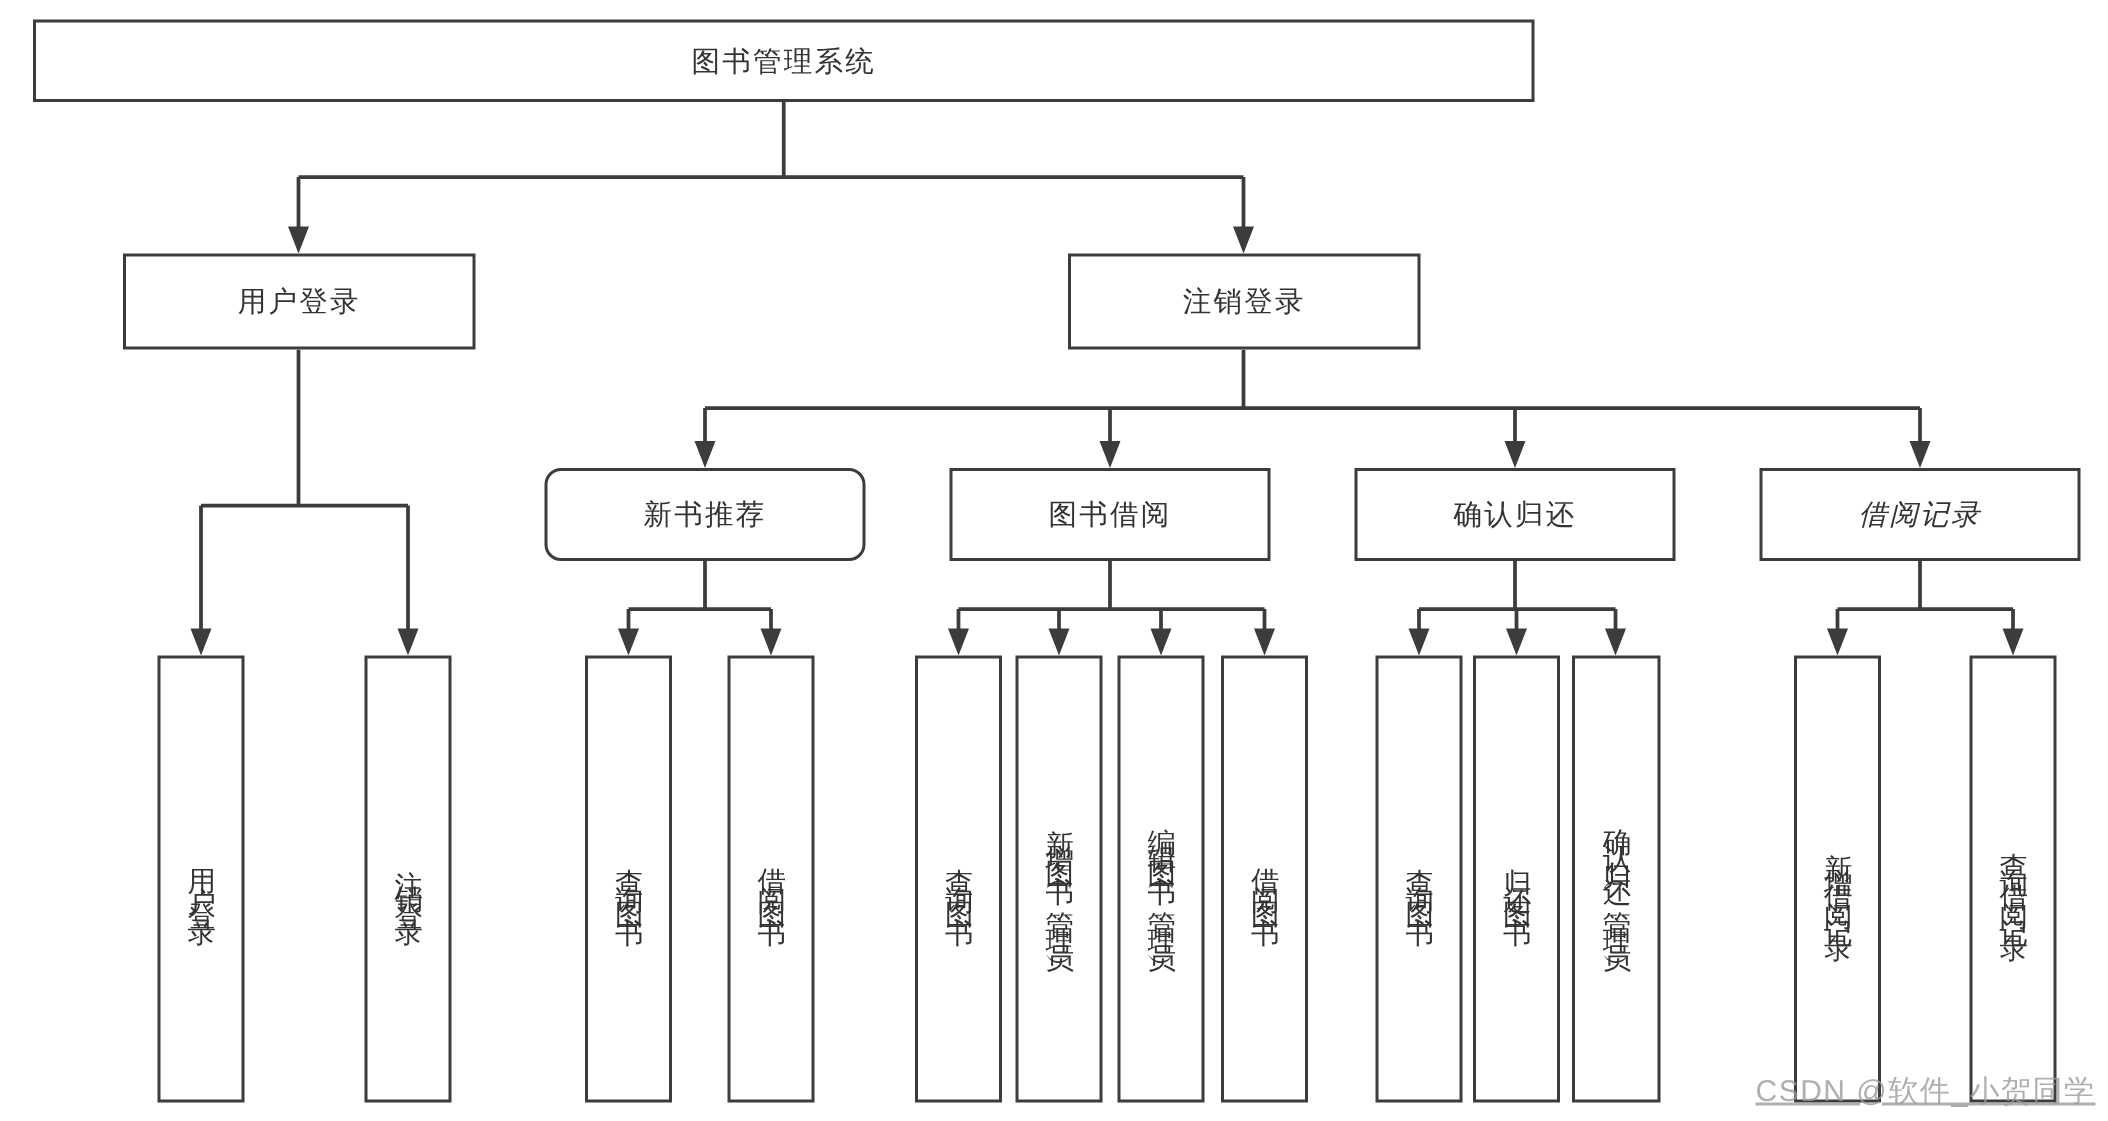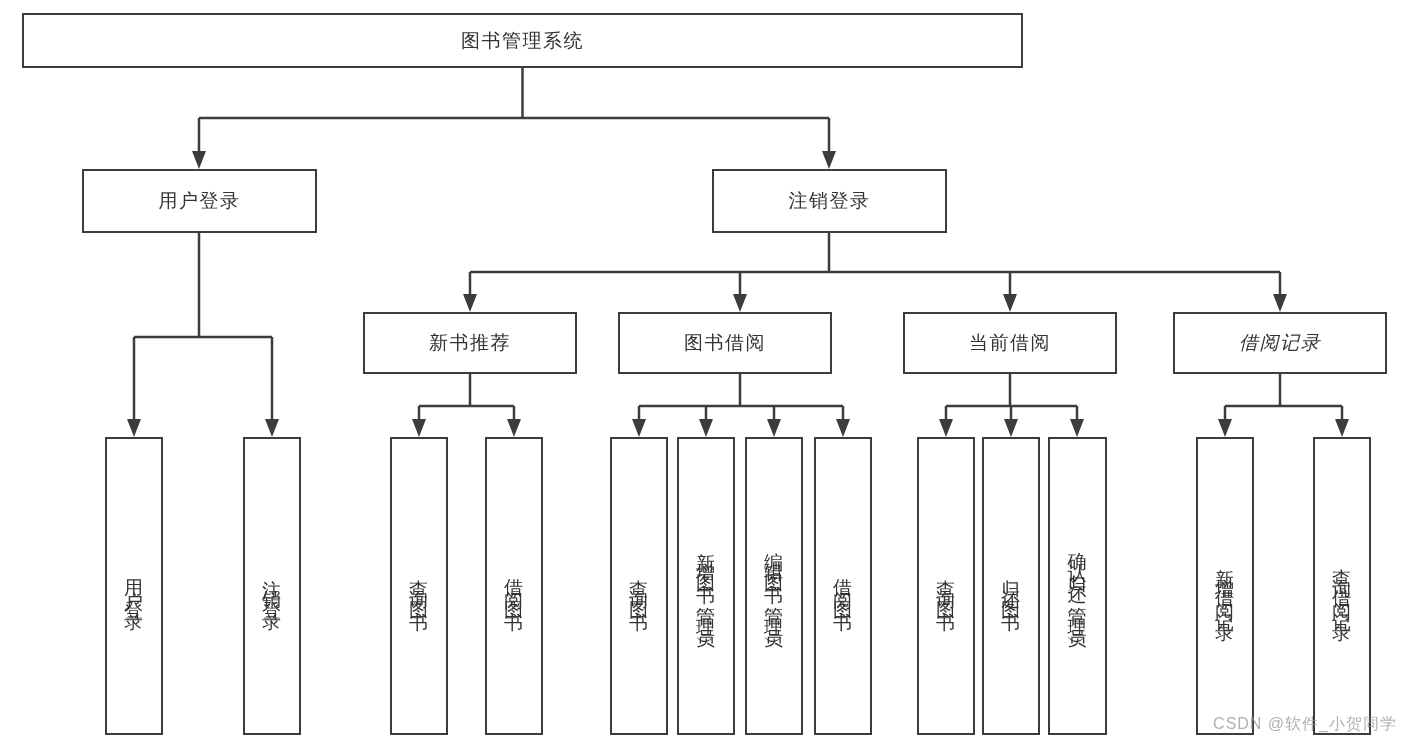--- a/index.html
+++ b/index.html
@@ -50,22 +50,22 @@
     color: #333333;
     line-height: 1;
     white-space: nowrap;
   }
   
   .root-box   { left: 22px;   top: 13px;  width: 1001px; height: 55px; }
   
   .b-login    { left: 82px;   top: 169px; width: 235px;  height: 64px; }
   .b-manage   { left: 712px;  top: 169px; width: 235px;  height: 64px; }
   
-  .c-recommend{ left: 363px;  top: 312px; width: 214px;  height: 62px; }
-  .c-borrow   { left: 618px;  top: 312px; width: 214px;  height: 62px; }
+  .c-recommend{ left: 363px;  top: 312px; width: 214px;  height: 62px; border-radius: 11px; }
+  .c-borrow   { left: 633px;  top: 312px; width: 214px;  height: 62px; }
   .c-current  { left: 903px;  top: 312px; width: 214px;  height: 62px; }
   .c-records  { left: 1173px; top: 312px; width: 214px;  height: 62px; font-style: italic; }
   
   .leaf { top: 437px; width: 58px; height: 298px; }
   .l1  { left: 105px;  }
   .l2  { left: 243px;  }
   .l3  { left: 390px;  }
   .l4  { left: 485px;  }
   .l5  { left: 610px;  }
   .l6  { left: 677px;  }
@@ -73,25 +73,26 @@
   .l8  { left: 814px;  }
   .l9  { left: 917px;  }
   .l10 { left: 982px;  }
   .l11 { left: 1048px; width: 59px; }
   .l12 { left: 1196px; }
   .l13 { left: 1313px; }
   .watermark {
     position: absolute;
     right: 8px;
     top: 714px;
-    font-size: 16px;
+    font-size: 20px;
     letter-spacing: 1px;
     color: rgba(155, 155, 155, 0.8);
     z-index: 10;
     white-space: nowrap;
+    text-decoration: underline;
   }
 </style>
 </head>
 <body>
 
 <div id="canvas">
 
   <svg class="connector-svg" width="1405" height="747" viewBox="0 0 1405 747">
     <path fill="none" stroke="#3c3c3c" stroke-width="2.5" d="M522.5 68 V118 M199 118 H829 M199 118 V152 M829 118 V152
              M199 233 V337 M134 337 H272 M134 337 V420 M272 337 V420
@@ -123,21 +124,21 @@
     <span class="label-h">注销登录</span>
   </div>
 
   <div class="node c-recommend">
     <span class="label-h">新书推荐</span>
   </div>
   <div class="node c-borrow">
     <span class="label-h">图书借阅</span>
   </div>
   <div class="node c-current">
-    <span class="label-h">当前借阅</span>
+    <span class="label-h">确认归还</span>
   </div>
   <div class="node c-records">
     <span class="label-h">借阅记录</span>
   </div>
 
   <div class="node leaf l1">
     <span class="label-v">用户登录</span>
   </div>
   <div class="node leaf l2">
     <span class="label-v">注销登录</span>

